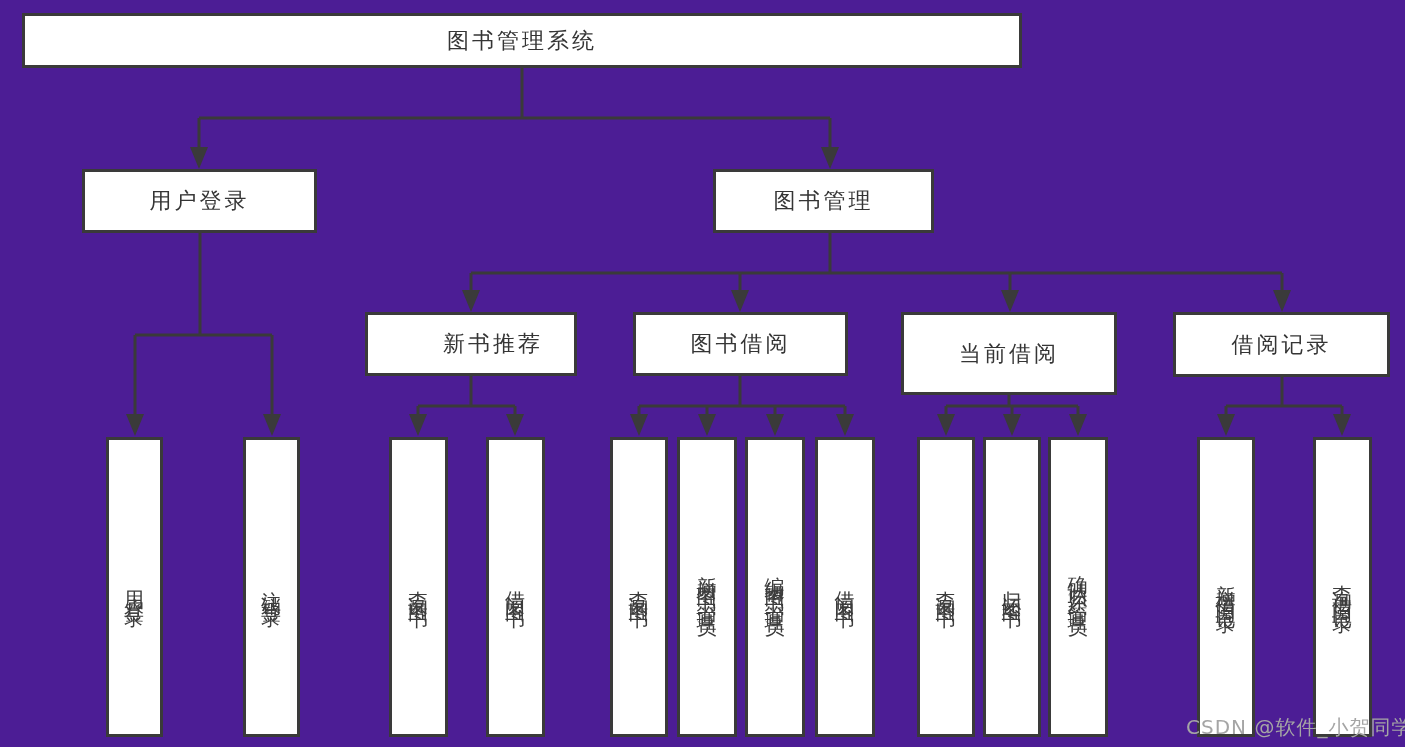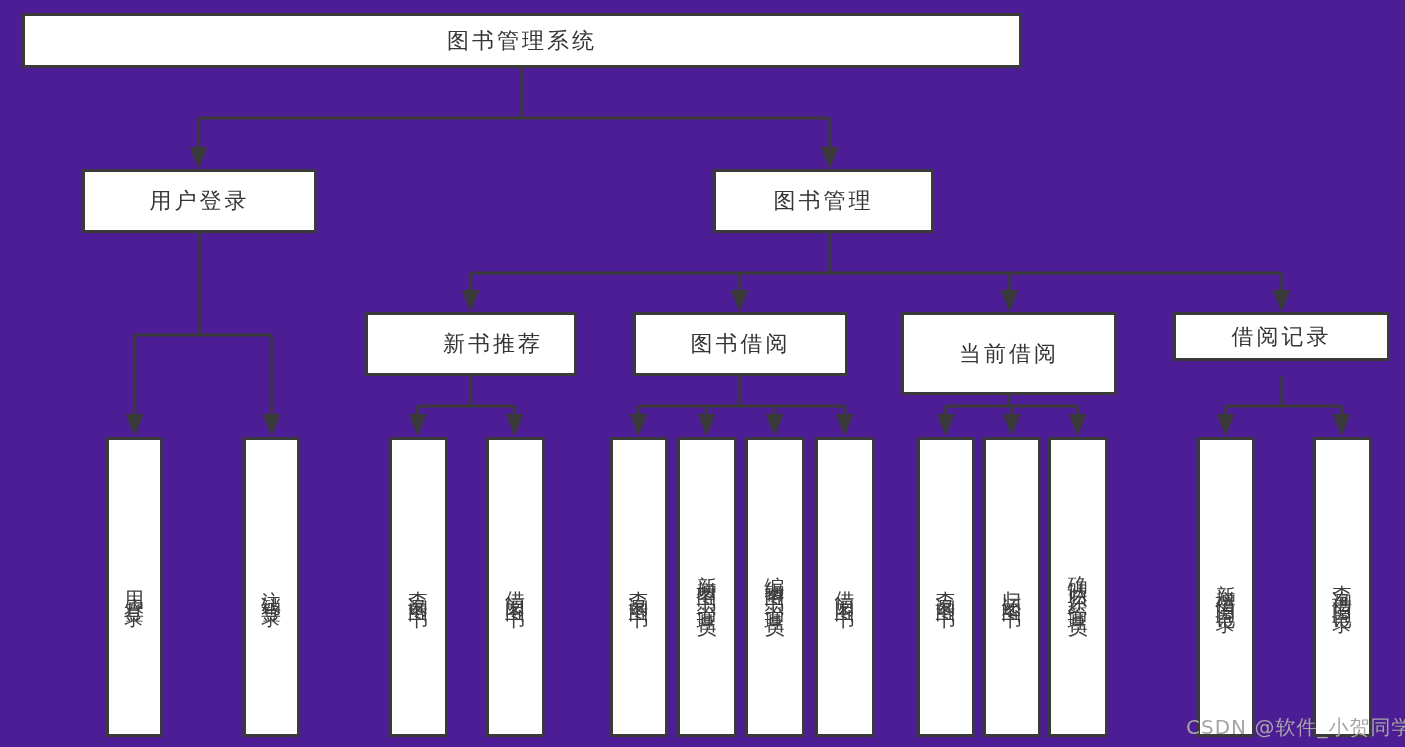--- a/index.html
+++ b/index.html
@@ -107,21 +107,21 @@
   </svg>
 
   <div class="hbox" style="left:22px; top:13px; width:1000px; height:55px;">图书管理系统</div>
 
   <div class="hbox" style="left:82px; top:169px; width:235px; height:64px;">用户登录</div>
   <div class="hbox" style="left:713px; top:169px; width:221px; height:64px;">图书管理</div>
 
   <div class="hbox" style="left:365px; top:312px; width:212px; height:64px;padding-left:44px;">新书推荐</div>
   <div class="hbox" style="left:633px; top:312px; width:215px; height:64px;">图书借阅</div>
   <div class="hbox" style="left:901px; top:312px; width:216px; height:83px;">当前借阅</div>
-  <div class="hbox" style="left:1173px; top:312px; width:217px; height:49px;">借阅记录</div>
+  <div class="hbox" style="left:1173px; top:312px; width:217px; height:65px;">借阅记录</div>
 
   <div class="leaf" style="left:106px; width:57px;">
     <span class="vtext">用户登录</span>
   </div>
   <div class="leaf" style="left:243px; width:57px;">
     <span class="vtext">注销登录</span>
   </div>
 
   <div class="leaf" style="left:389px; width:59px;">
     <span class="vtext">查询图书</span>

